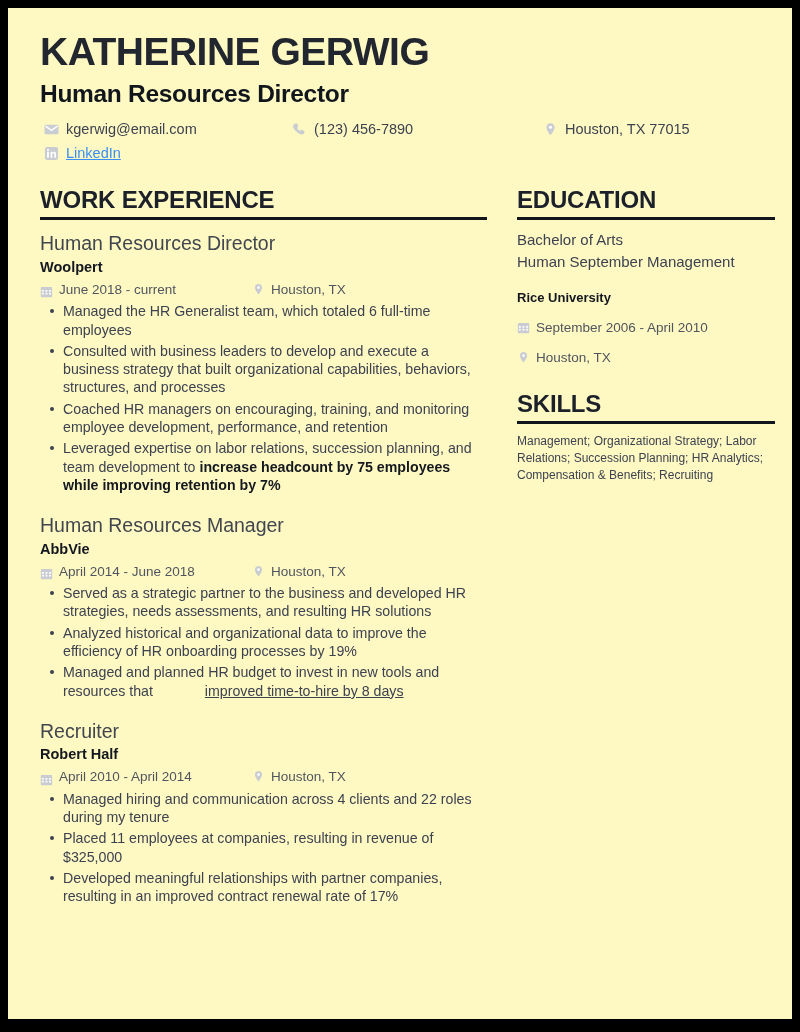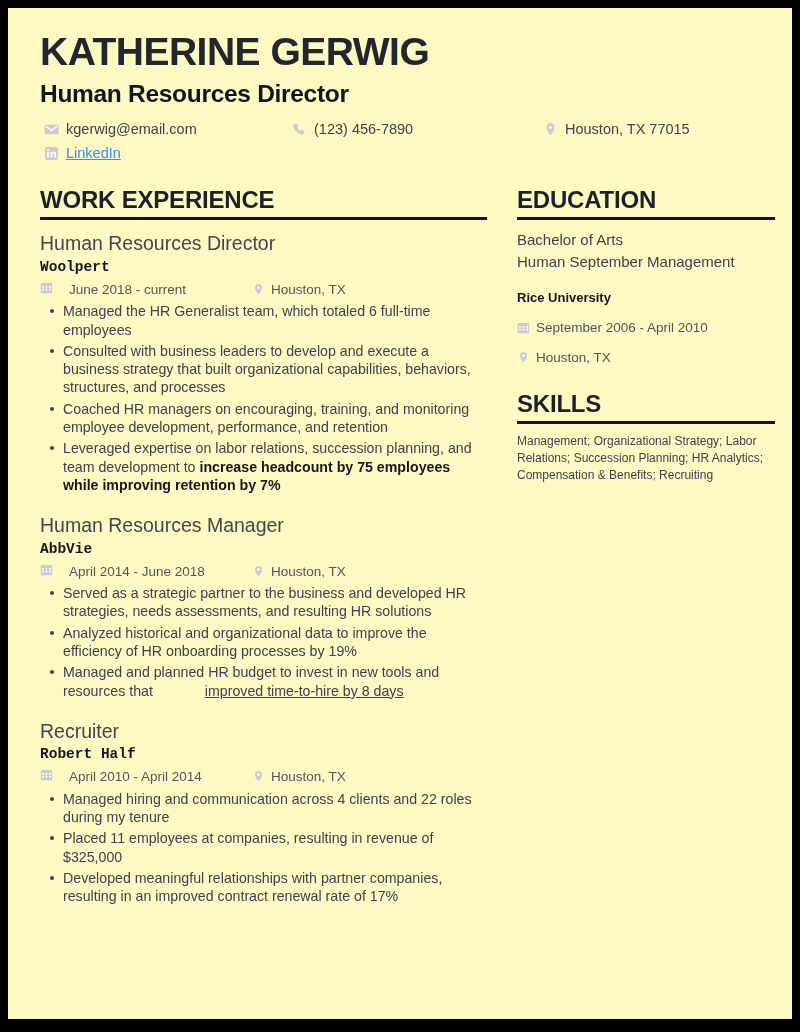--- a/index.html
+++ b/index.html
@@ -105,31 +105,30 @@
     font-weight: 400;
     color: #41464f;
     line-height: 1.25;
   }
   .job-company {
     font-size: 14.5px;
     font-weight: 700;
     color: #13171f;
     line-height: 1.3;
     margin-top: 2px;
-    font-family: Liberation Mono, monospace;
   }
   .job-meta {
     display: flex;
     align-items: center;
     margin-top: 4px;
     font-size: 13.5px;
     color: #50555f;
     line-height: 1.3;
   }
-  .job-meta .m-date { display: flex; align-items: flex-start; gap: 16px; width: 212px; flex: 0 0 212px; }
+  .job-meta .m-date { display: flex; align-items: flex-end; gap: 6px; width: 212px; flex: 0 0 212px; }
   .job-meta .m-loc  { display: flex; align-items: center; gap: 6px; }
 
   ul.bullets {
     margin: 4px 0 0 0;
     padding-left: 23px;
     list-style: none;
   }
   ul.bullets li {
     position: relative;
     font-size: 14.2px;

